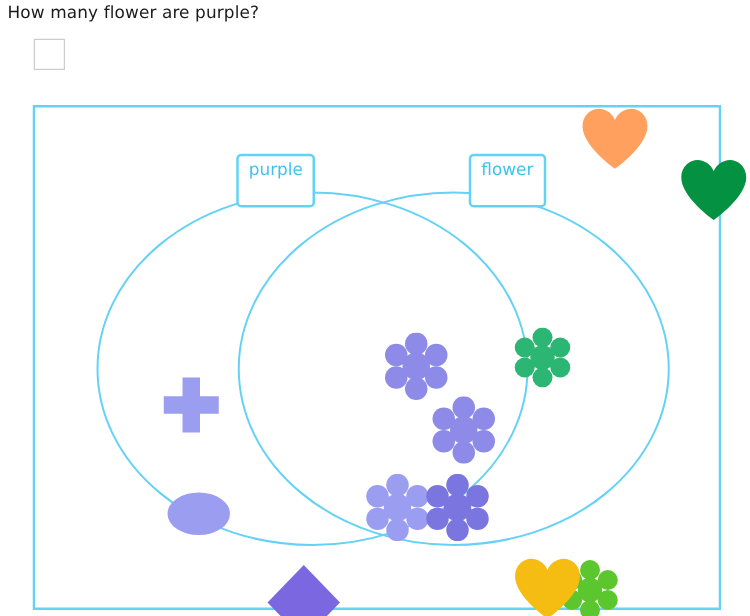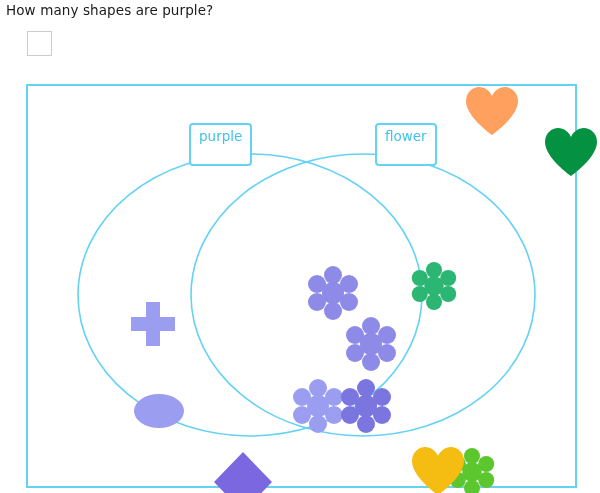--- a/index.html
+++ b/index.html
@@ -59,21 +59,21 @@
   }
   #label-purple { left: 163px; top: 39px; }
   #label-flower { left: 349px; top: 39px; }
   .shape {
     position: absolute;
   }
 </style>
 </head>
 <body>
 
-<div id="question-text">How many shapes are purple?</div>
+<div id="question-text">How many flower are purple?</div>
 
 <div id="answer-box"></div>
 
 <div id="venn-stage">
 
   <svg id="venn-svg" width="551" height="404" viewBox="0 0 551 404">
     <rect x="1" y="1" width="549" height="402" fill="none" stroke="#64d2f5" stroke-width="2"></rect>
     <ellipse cx="224" cy="211" rx="172" ry="141" fill="none" stroke="#64d2f5" stroke-width="1.6"></ellipse>
     <ellipse cx="337" cy="211" rx="172" ry="141" fill="none" stroke="#64d2f5" stroke-width="1.6"></ellipse>
   </svg>

